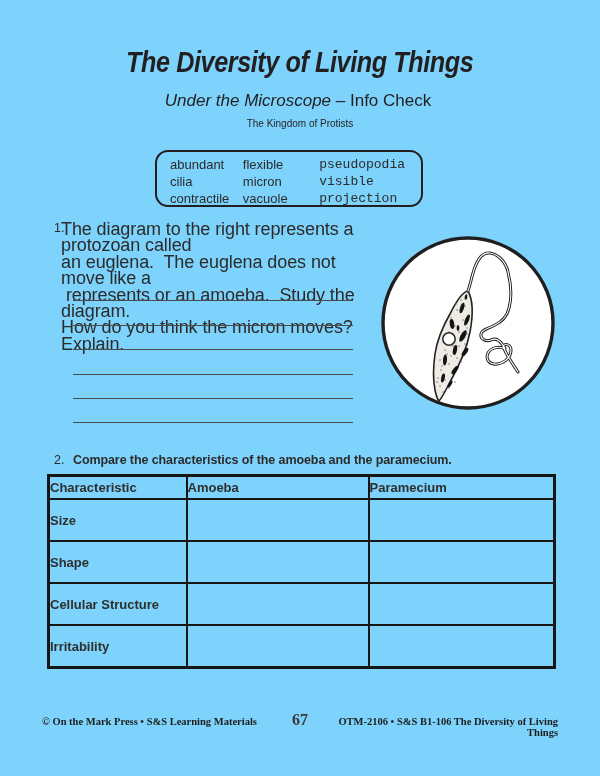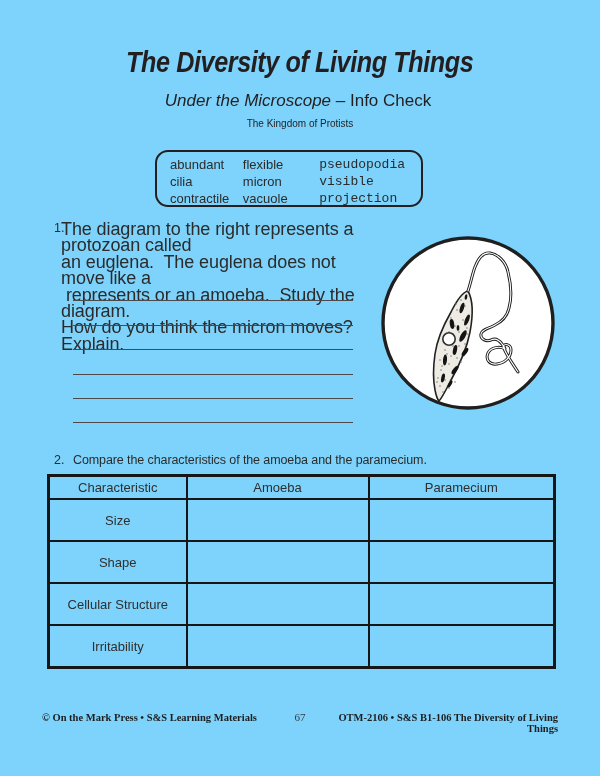--- a/index.html
+++ b/index.html
@@ -30,50 +30,50 @@
   }
   .wb-col1 { width:82px; } .wb-col2 { width:86px; } .wb-col3 { flex:1;font-family:Liberation Mono, monospace; }
 
   
   .q-num { position:absolute; left:54px; font-size:12.5px; color:#2b2b2b; }
   .q1-num { top:221px; } .q2-num { top:453px; }
   .q1-text { position:absolute; left:61px; top:221px; width:305px;
              font-size:18px; line-height:16.4px; letter-spacing:-0.1px; }
   .q1-text .q-line { white-space:pre-wrap; }
   .q2-text { position:absolute; left:73px; top:453px; width:490px;
-             font-size:12.5px; letter-spacing:-0.1px; }
+             font-size:12.5px; letter-spacing:-0.1px;font-weight:bold; }
 
   .write-lines { position:absolute; left:73px; top:277px; width:280px; }
   .write-line { height:23.4px; border-bottom:1.3px solid #4a4a4a; }
 
   
   .figure { position:absolute; left:379px; top:234px; width:182px; height:178px; }
 
   
   table.compare {
     position:absolute; left:47px; top:474px; width:506px;
     border-collapse:collapse; table-layout:fixed;
     border:3.5px solid #161616; font-size:13px; color:#2f2f2f;
   }
   table.compare th, table.compare td {
-    border:2.5px solid #161616; font-weight:normal; text-align:center;
+    border:2.5px solid #161616; font-weight:bold; text-align:left;
     vertical-align:middle; padding:0;
   }
   table.compare thead th { height:21px; }
   table.compare tbody th, table.compare tbody td { height:40px; }
 
   
   .footer {
     position:absolute; left:42px; right:42px; top:711px;
     display:flex; align-items:baseline;
     font-family:"Liberation Serif", serif; font-weight:bold; font-size:10.5px;
     color:#1d1d1d;
   }
   .footer-left  { flex:1; text-align:left; }
-  .footer-page  { flex:0 0 auto; font-weight:normal; font-size:11px; color:#3a3a3a; }
+  .footer-page  { flex:0 0 auto; font-weight:bold; font-size:16px; color:#3a3a3a; }
   .footer-right { flex:1; text-align:right; }
 </style>
 </head>
 <body>
 
 <div class="page">
 
   <div class="title-wrap">
     <span class="title-inner">The Diversity of Living Things</span>
   </div>

